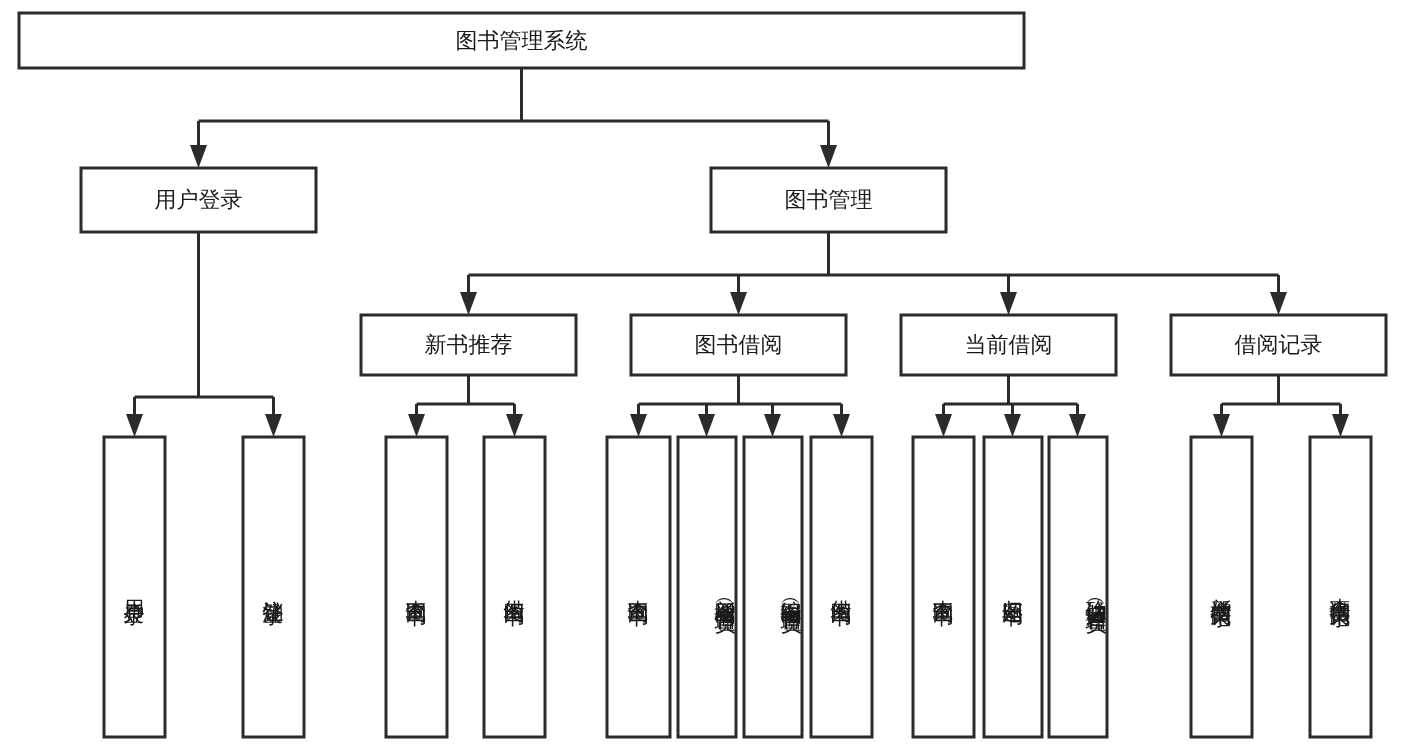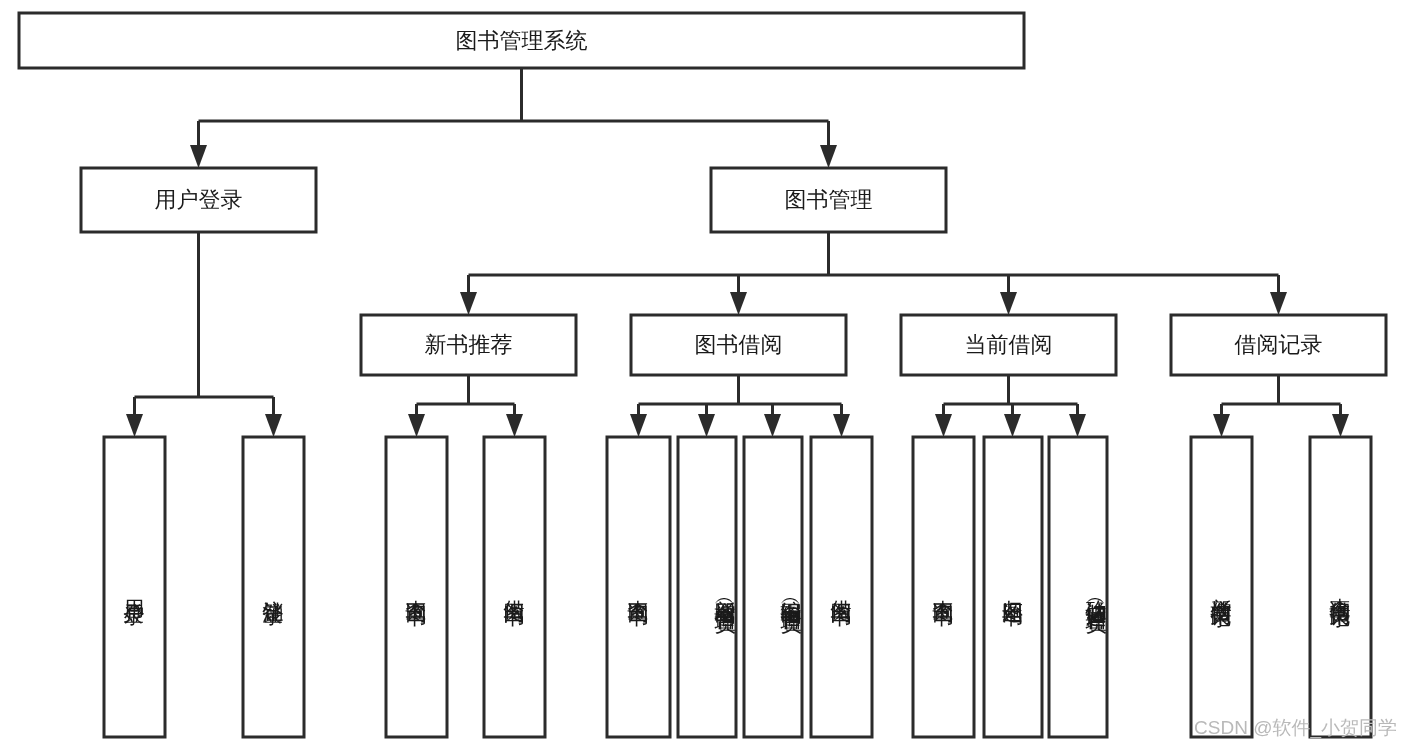--- a/index.html
+++ b/index.html
@@ -180,14 +180,13 @@
   <div class="node-label-v" style="left:607px; top:437px; width:63px; height:300px;">查询图书</div>
   <div class="node-label-v" style="left:678px; top:437px; width:58px; height:300px; align-items:flex-start; padding-top:10px; box-sizing:border-box;">新增图书（管理员）</div>
   <div class="node-label-v" style="left:744px; top:437px; width:58px; height:300px; align-items:flex-start; padding-top:10px; box-sizing:border-box;">编辑图书（管理员）</div>
   <div class="node-label-v" style="left:811px; top:437px; width:61px; height:300px;">借阅图书</div>
   <div class="node-label-v" style="left:913px; top:437px; width:61px; height:300px;">查询图书</div>
   <div class="node-label-v" style="left:984px; top:437px; width:58px; height:300px;">归还图书</div>
   <div class="node-label-v" style="left:1049px; top:437px; width:58px; height:300px; align-items:flex-start; padding-top:10px; box-sizing:border-box;">确认归还（管理员）</div>
   <div class="node-label-v" style="left:1191px; top:437px; width:61px; height:300px;">新增借阅记录</div>
   <div class="node-label-v" style="left:1310px; top:437px; width:61px; height:300px;">查询借阅记录</div>
 
-  <div class="watermark">CSDN @软件_小贺同学</div>
 </div>
 
 </body></html>

